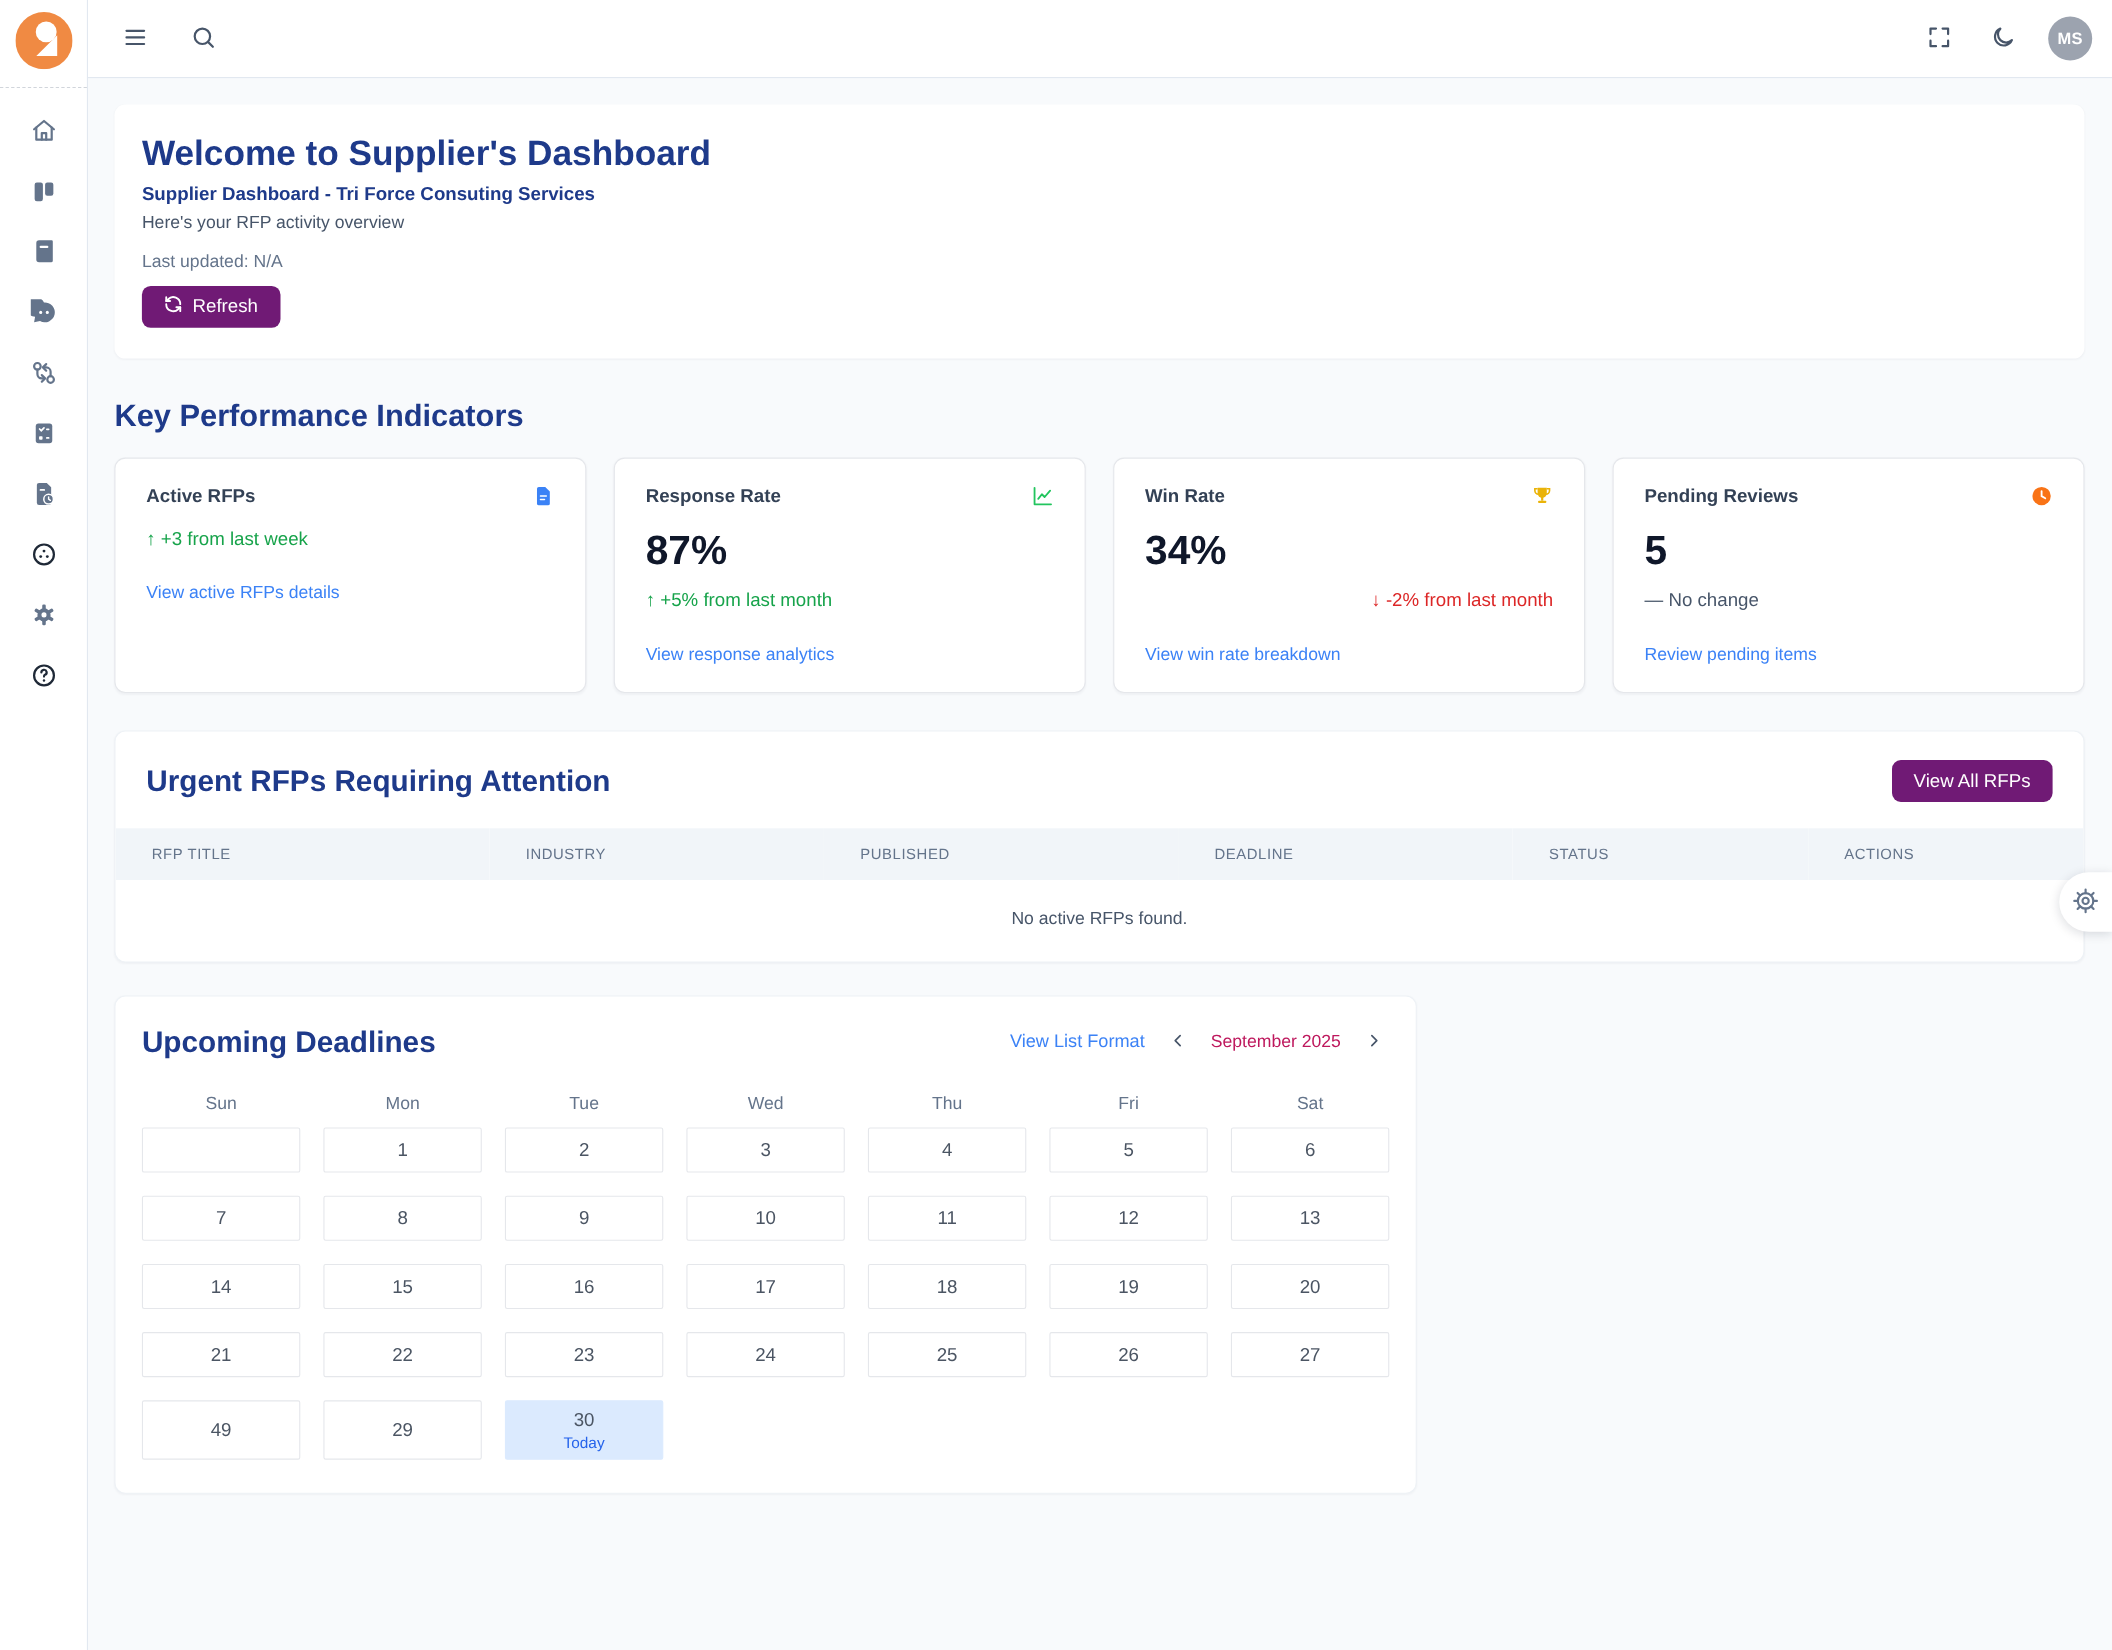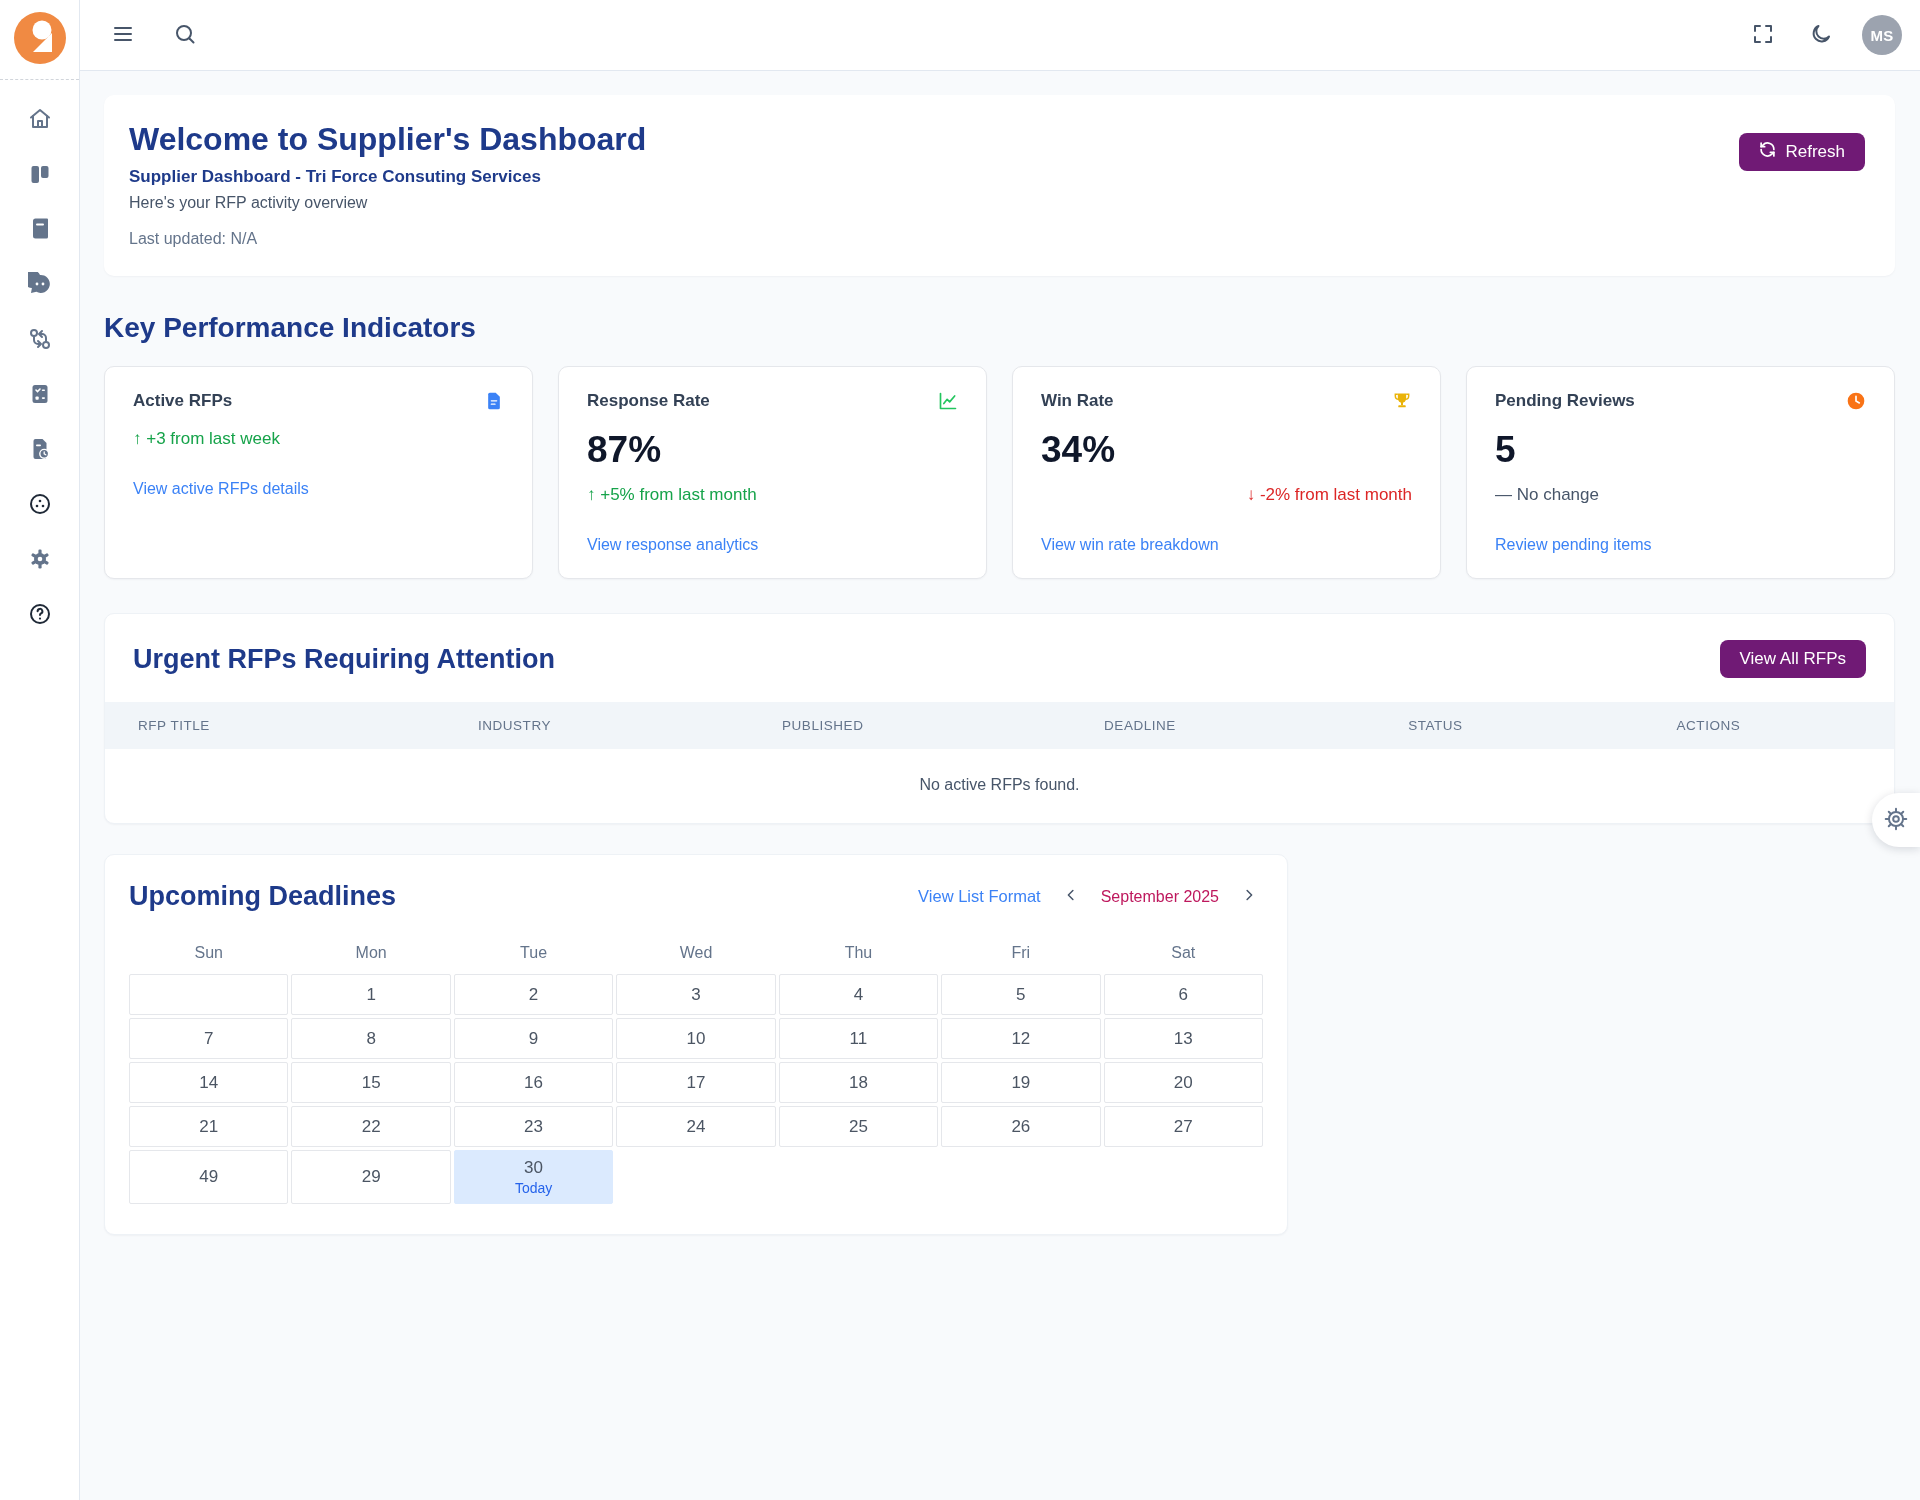--- a/index.html
+++ b/index.html
@@ -24,21 +24,21 @@
   .topbar .right { margin-left:auto; display:flex; align-items:center; gap:24px; }
   .icon-btn { border:none; background:transparent; cursor:pointer; display:flex; align-items:center;
               justify-content:center; width:34px; height:34px; border-radius:8px; }
   .avatar { width:40px; height:40px; border-radius:50%; background:#9ca3af; color:#fff; font-size:15px;
             font-weight:bold; display:flex; align-items:center; justify-content:center; cursor:pointer;
             border:none; letter-spacing:.3px; }
 
   
   .main { position:absolute; left:80px; right:0; top:71px; bottom:0; }
   .content { padding:24px 25px 0 24px; }
-  .card { background:#fff; border-radius:10px; }
+  .card { background:#fff; border-radius:10px;flex-direction:column; }
 
   
   .welcome { padding:26px 30px 28px 25px; display:flex; justify-content:space-between;
              box-shadow:0 1px 2px rgba(15,23,42,.04); }
   .welcome h1 { color:#1e3a8a; font-size:32px; font-weight:bold; }
   .welcome .sub { color:#1e3a8a; font-size:17px; font-weight:bold; margin-top:9px; }
   .welcome .desc { color:#475569; font-size:16px; margin-top:7px; }
   .welcome .updated { color:#64748b; font-size:16px; margin-top:18px; }
   .btn-blue { background:#701a75; color:#fff; border:none; border-radius:8px; font-size:17px;
               font-family:"Liberation Sans", sans-serif; padding:10px 20px; cursor:pointer;
@@ -71,21 +71,21 @@
   
   .cal-card { margin-top:30px; width:1184px; padding:26px 24px 30px; border:1px solid #eef2f6;
               box-shadow:0 1px 2px rgba(15,23,42,.04); }
   .cal-head { display:flex; align-items:center; }
   .cal-head h2 { color:#1e3a8a; font-size:27px; font-weight:bold; }
   .cal-controls { margin-left:auto; display:flex; align-items:center; gap:16px; }
   .link-blue { color:#3b82f6; font-size:16.5px; text-decoration:none; cursor:pointer; background:none; border:none; font-family:"Liberation Sans", sans-serif; }
   .chev-btn { background:none; border:none; cursor:pointer; width:28px; height:28px; display:flex;
               align-items:center; justify-content:center; }
   .cal-month { color:#be185d; font-size:16px; }
-  .cal-daynames, .cal-grid { display:grid; grid-template-columns:repeat(7,1fr); gap:3px; }
+  .cal-daynames, .cal-grid { display:grid; grid-template-columns:repeat(7,1fr); gap:21px; }
   .cal-daynames { margin-top:32px; margin-bottom:12px; }
   .cal-dayname { text-align:center; color:#64748b; font-size:16px; }
   .cal-cell { height:41px; border:1px solid #e5e7eb; border-radius:2px; background:#fff;
               display:flex; flex-direction:column; align-items:center; justify-content:center;
               font-size:17px; color:#4b5563; cursor:pointer; }
   .cal-cell.tall { height:54px; }
   .cal-cell.today { background:#dbeafe; border-color:#dbeafe; }
   .cal-cell .today-label { font-size:14px; color:#2563eb; margin-top:2px; }
 
   

